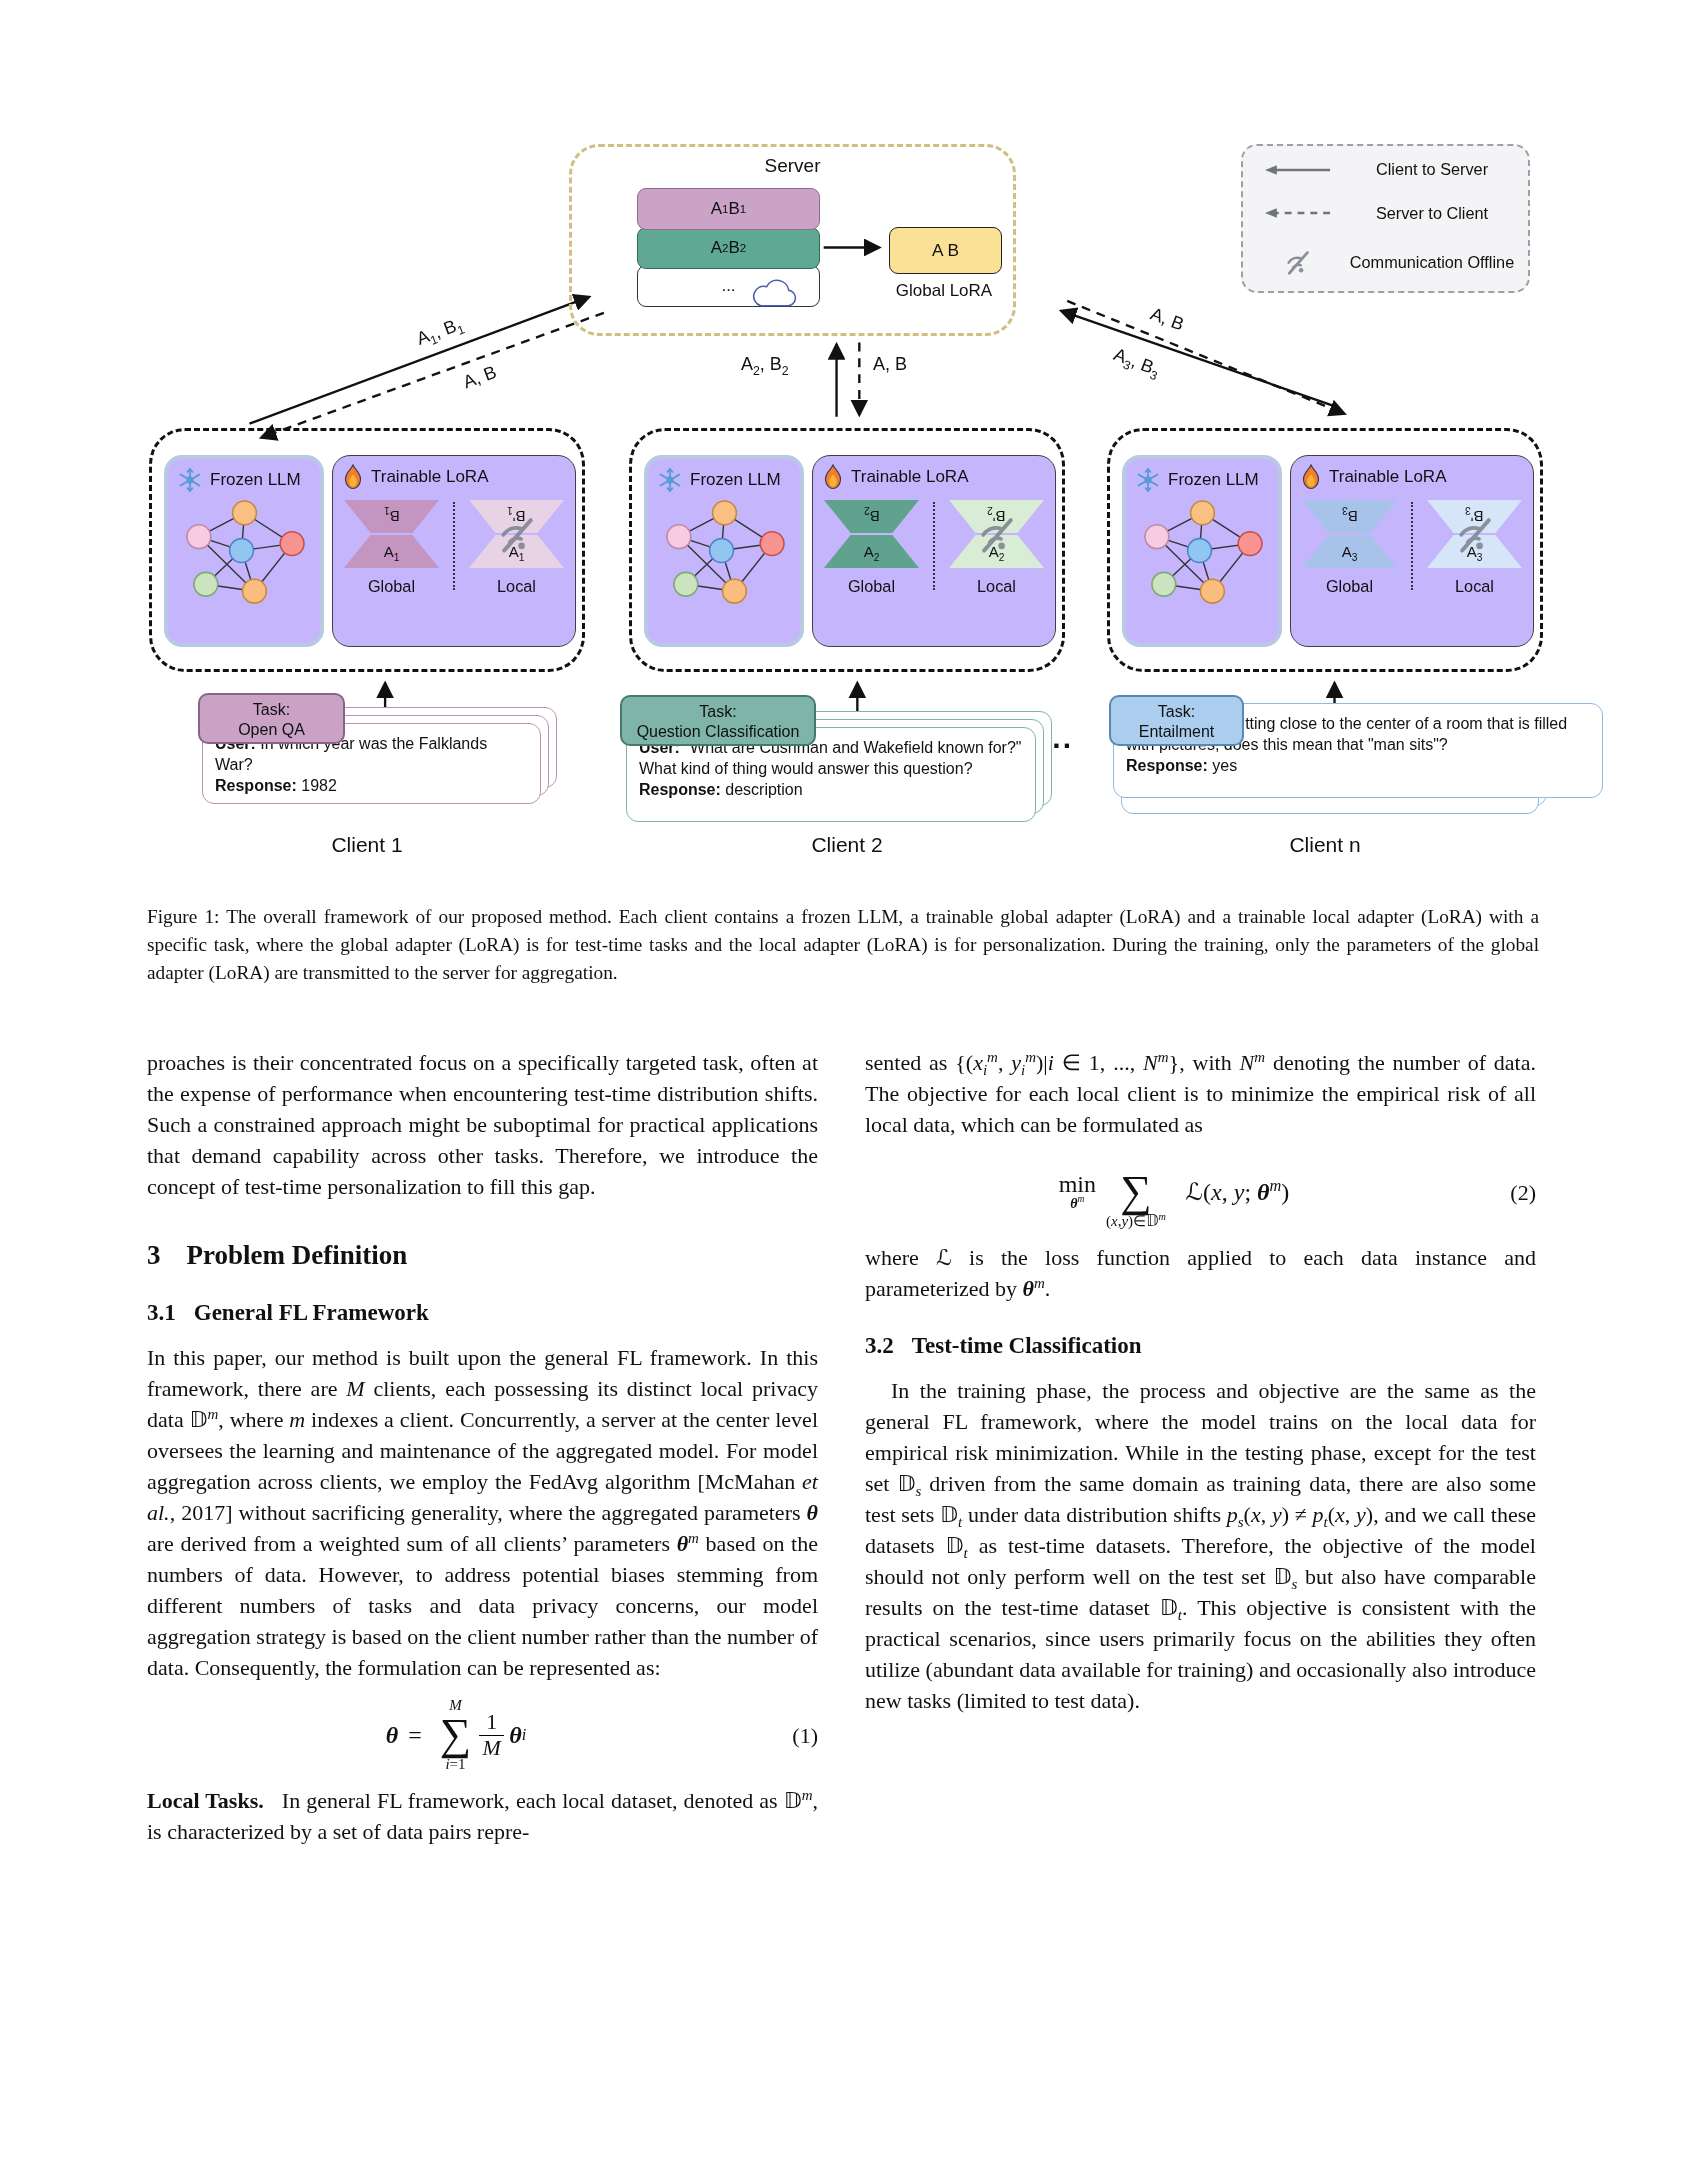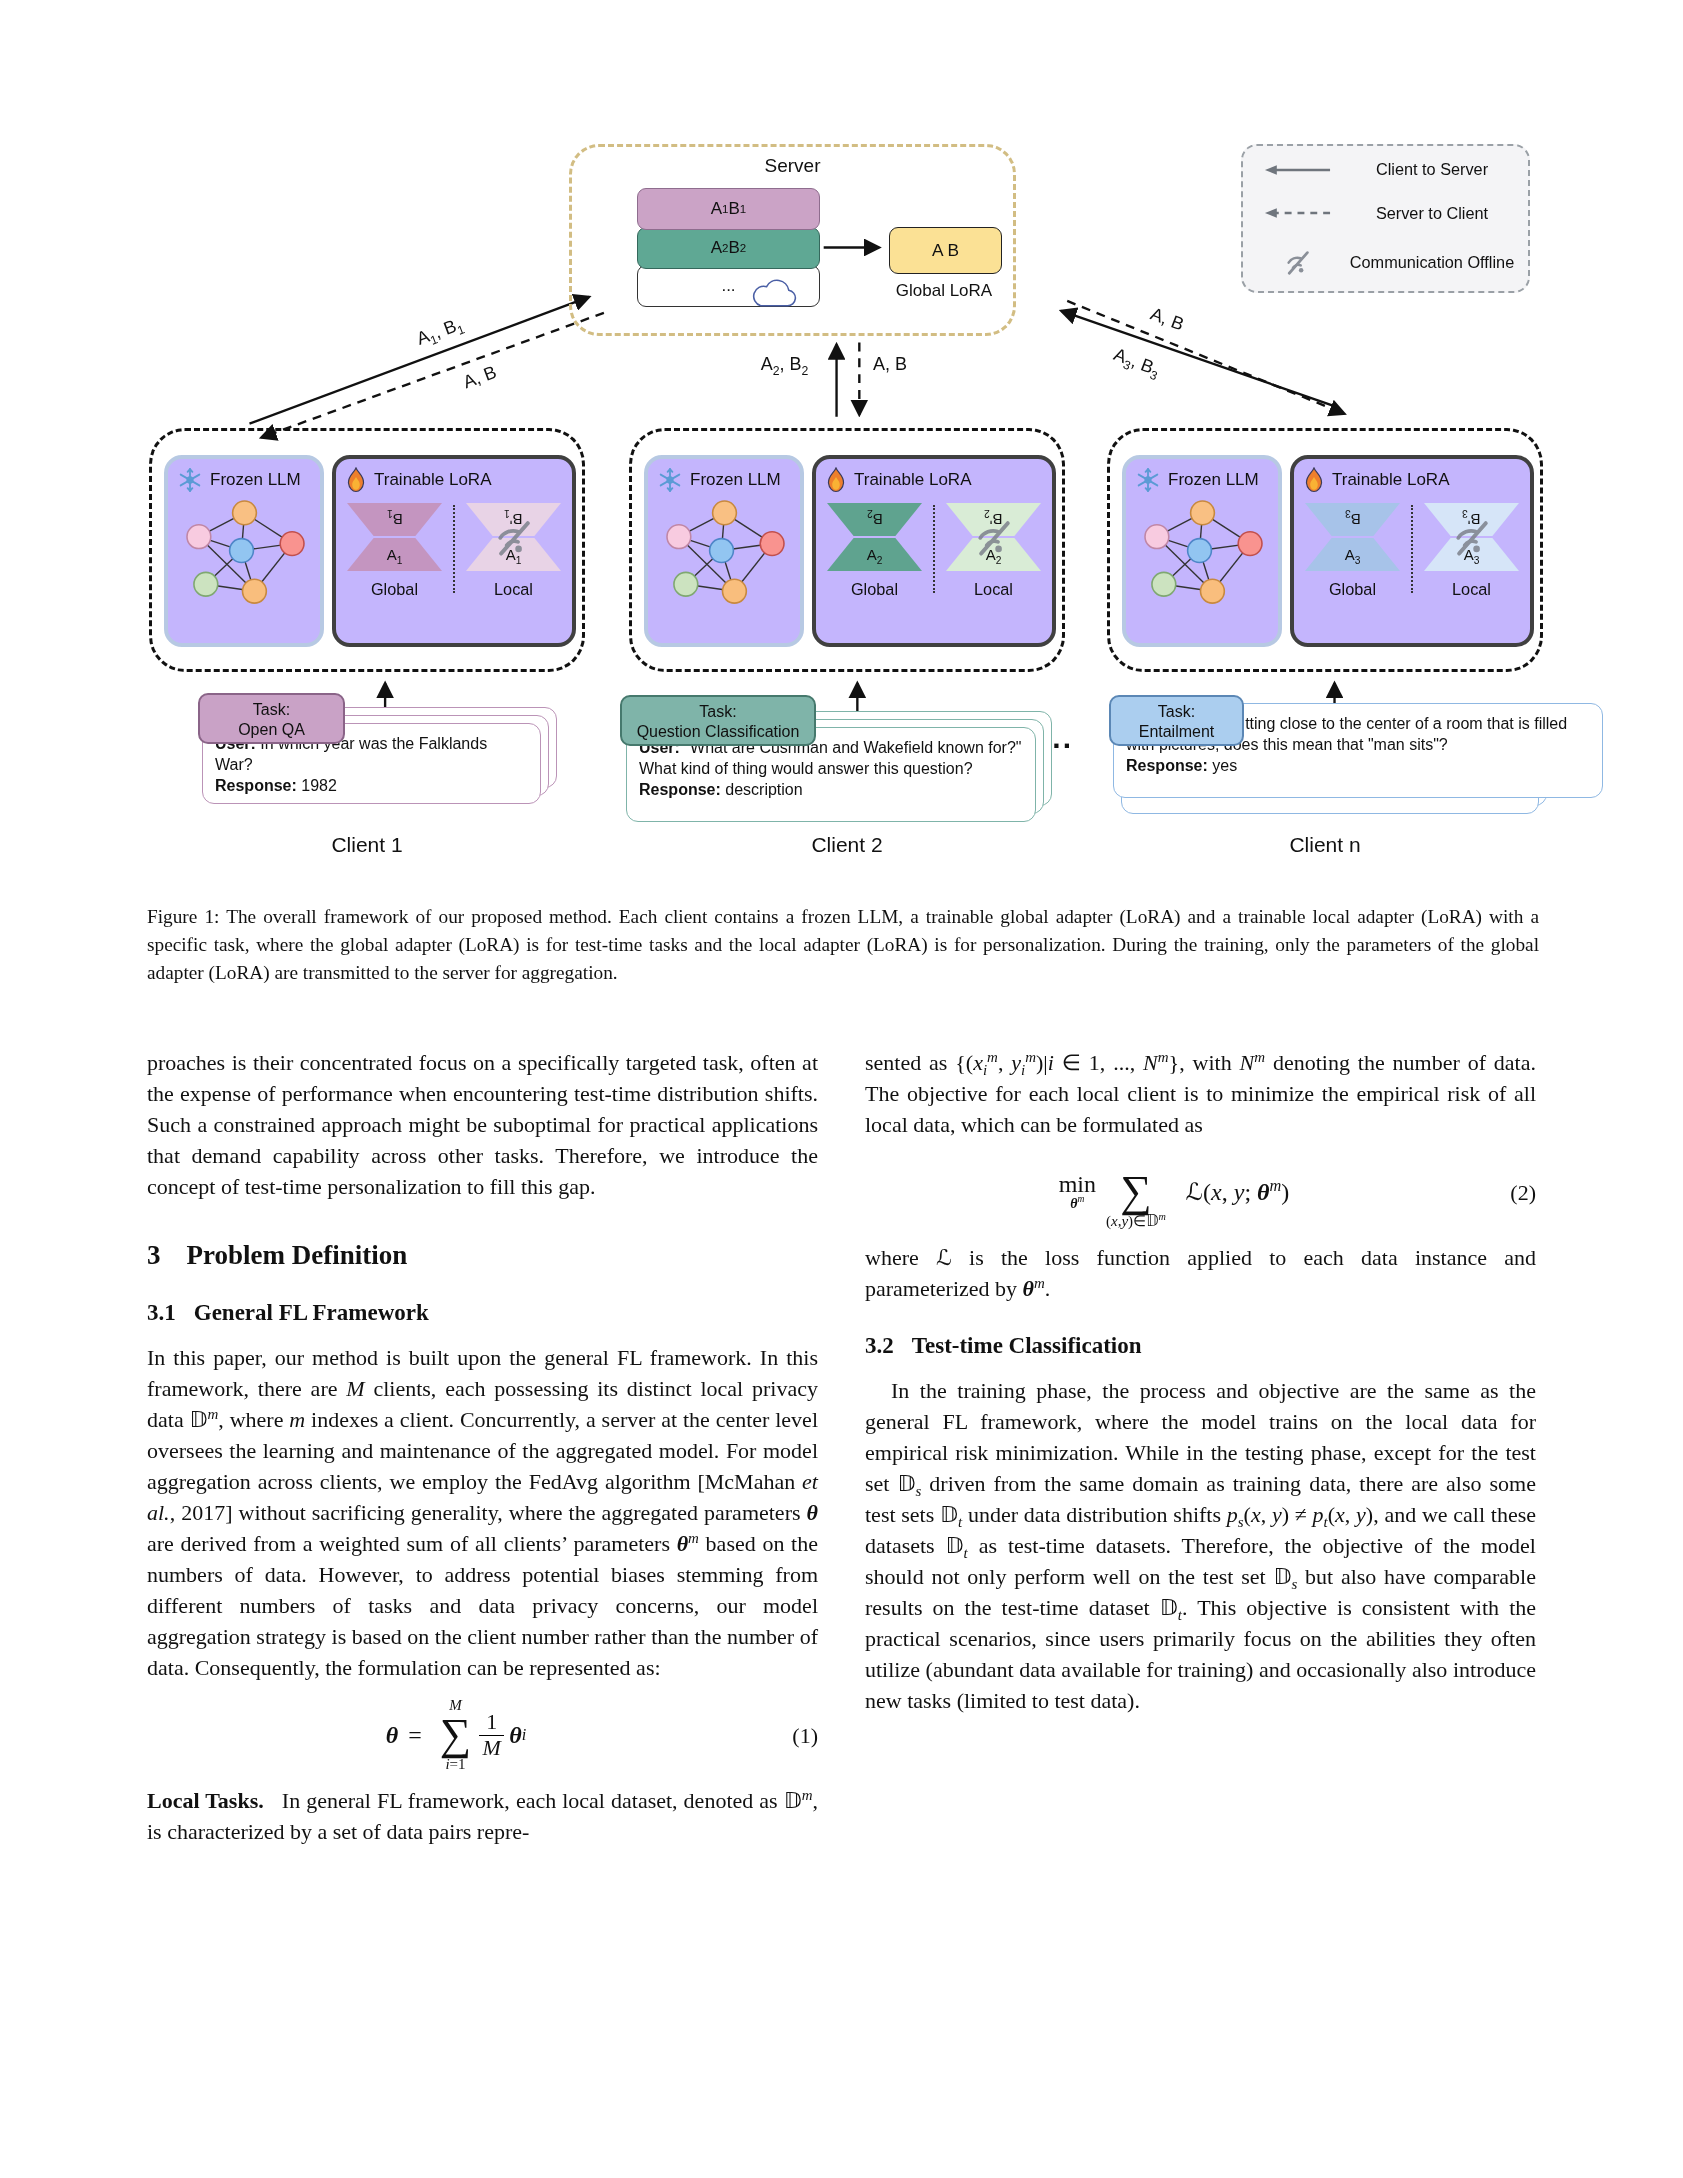--- a/index.html
+++ b/index.html
@@ -28,31 +28,31 @@
   .legend{position:absolute;left:1241px;top:55px;width:289px;height:149px;background:#f4f4f6;
           border:2px dashed #9aa0a6;border-radius:16px;box-sizing:border-box;
           padding:14px 12px;display:flex;flex-direction:column;justify-content:space-between;}
   .lrow{display:flex;align-items:center;gap:8px;}
   .licon{width:85px;display:flex;justify-content:center;align-items:center;}
   .llabel{flex:1;text-align:center;font-size:16.3px;line-height:19px;}
 
   .albl{position:absolute;font-size:18px;white-space:nowrap;}
   .lbl-lu{left:416px;top:232px;transform:rotate(-20.5deg);}
   .lbl-ld{left:463px;top:278px;transform:rotate(-20.5deg);}
-  .lbl-mu{left:741px;top:265px;width:87px;text-align:center;}
+  .lbl-mu{left:741px;top:265px;width:87px;text-align:left;}
   .lbl-md{left:873px;top:265px;}
   .lbl-rd{left:1150px;top:220px;transform:rotate(21deg);}
   .lbl-ru{left:1113px;top:263px;transform:rotate(21deg);}
 
   .client{position:absolute;top:339px;width:436px;height:244px;border:3px dashed #111;
           border-radius:36px;box-sizing:border-box;}
   .c1{left:149px;}.c2{left:629px;}.c3{left:1107px;}
   .panel{position:absolute;top:24px;background:#c4b5fd;border-radius:18px;box-sizing:border-box;}
   .frozen{left:12px;width:160px;height:192px;border:4px solid #b7c9e3;}
-  .lora{left:180px;width:244px;height:192px;border:4px solid #404040;}
+  .lora{left:180px;width:244px;height:192px;border:1px solid #404040;}
   .phead{display:flex;align-items:center;gap:7px;padding:8px 4px 0 9px;font-size:17px;}
   .net{display:block;margin:4px auto 0;}
   .lora-body{position:relative;display:flex;justify-content:space-between;
              margin-top:10px;padding:0 9px;}
   .vdiv{border-left:2px dotted #333;margin:2px 0 6px;}
   .trapgrp{position:relative;display:flex;flex-direction:column;align-items:center;width:99px;}
   .trap{width:95px;height:33px;display:flex;align-items:center;justify-content:center;font-size:15px;}
   .trap.b{clip-path:polygon(0% 0%,100% 0%,72% 100%,28% 100%);}
   .trap.a{clip-path:polygon(28% 0%,72% 0%,100% 100%,0% 100%);margin-top:2px;}
   .rot{transform:rotate(180deg);display:inline-block;}

